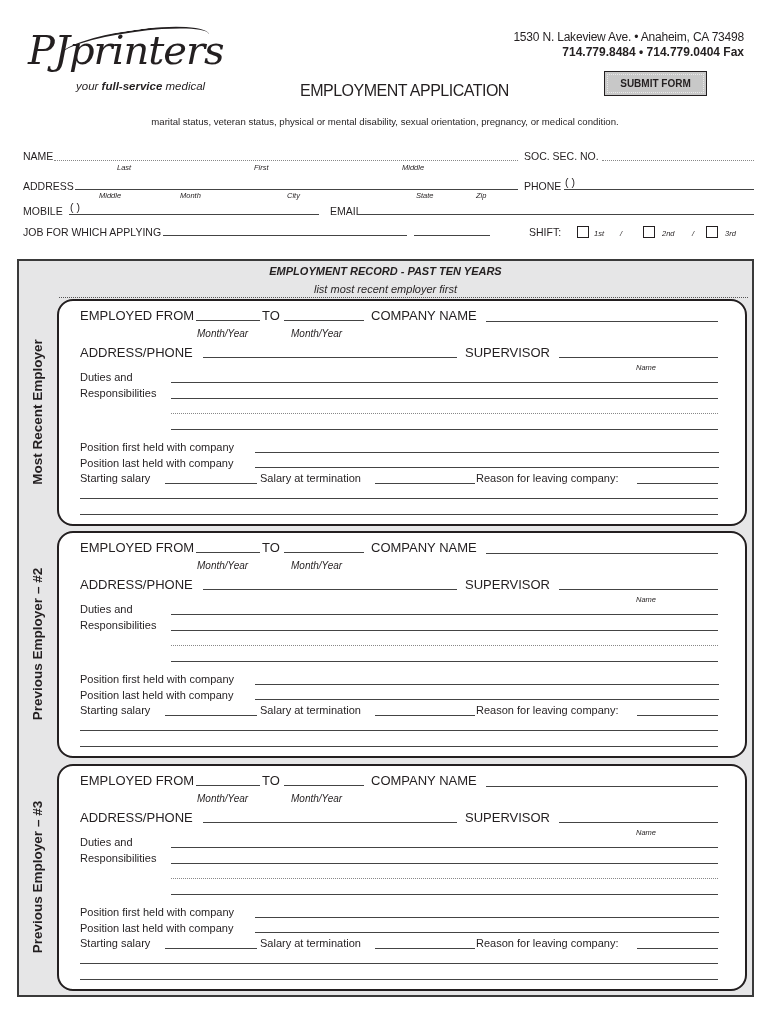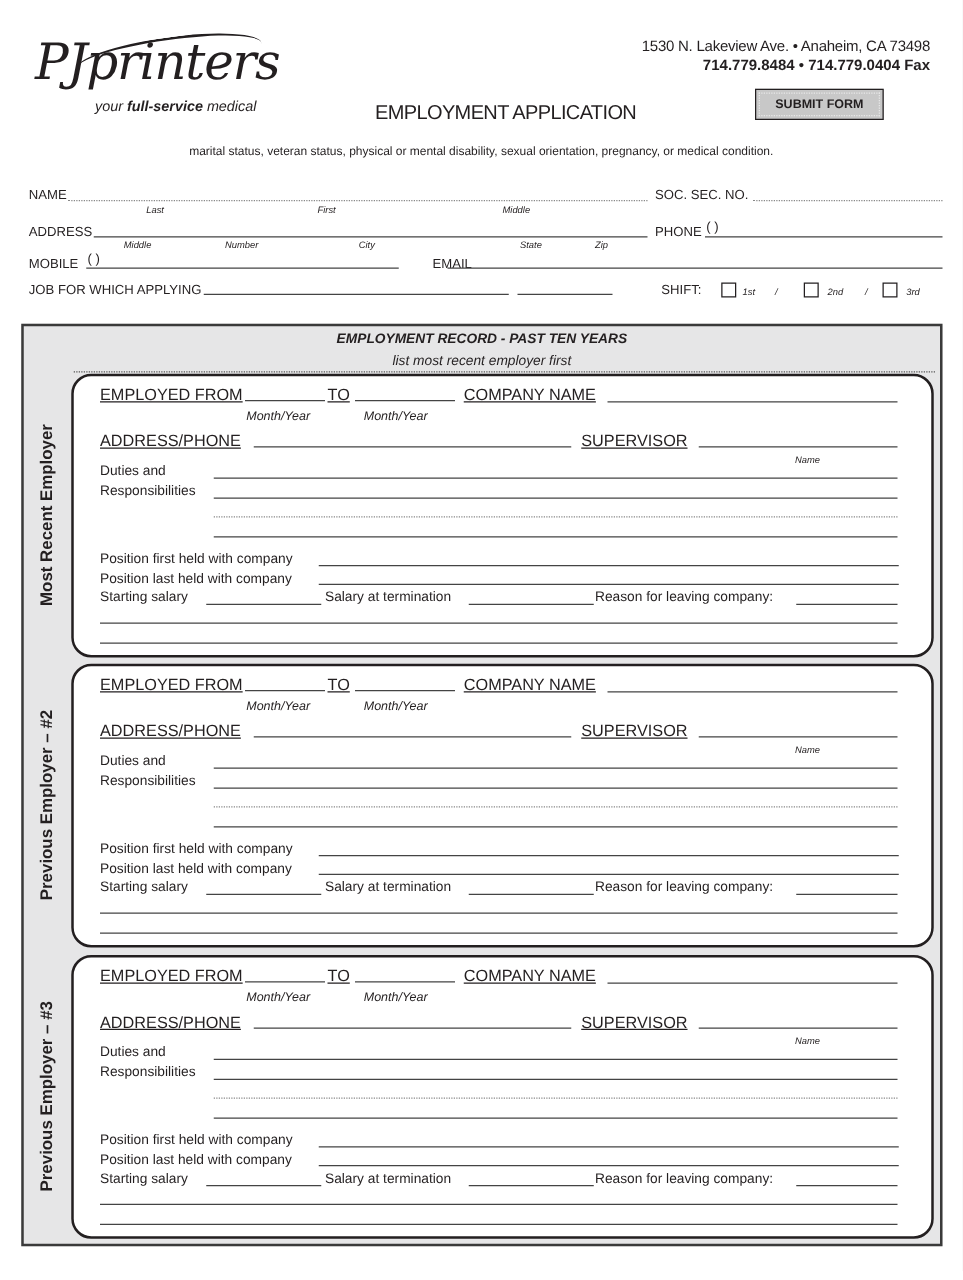--- a/index.html
+++ b/index.html
@@ -20,21 +20,21 @@
   .sub { font-size: 7.5px; font-style: italic; white-space: nowrap; }
   .line { border-bottom: 1px solid #444; height: 1px; }
   .dline { border-bottom: 1px dotted #888; height: 1px; }
   .cb { width: 12px; height: 12px; border: 1.5px solid #231f20; }
   .outer { left: 17px; top: 259px; width: 737px; height: 738px; background: #e6e6e7; border: 2px solid #3a3a3a; }
   .sec-title { left: 17px; width: 737px; top: 265px; text-align: center; font-size: 11px; font-weight: bold; font-style: italic; }
   .sec-sub { left: 17px; width: 737px; top: 283px; text-align: center; font-size: 11px; font-style: italic; }
   .sec-rule { left: 59px; top: 297px; width: 689px; border-top: 1px dotted #555; }
   .card { left: 57px; width: 690px; height: 227px; background: #fff; border: 2.5px solid #231f20; border-radius: 16px; }
   .vlabel { width: 227px; height: 20px; font-size: 13.5px; font-weight: bold; text-align: center; transform: rotate(-90deg); transform-origin: center; line-height: 20px; }
-  .big { font-size: 13px; white-space: nowrap; text-decoration: underline; }
+  .big { font-size: 13px; white-space: nowrap; }
   .mid { font-size: 11px; white-space: nowrap; }
   .field { cursor: text; }
 </style>
 </head>
 <body>
 
 <div class="abs logo-swoosh"></div>
 <div class="abs logo-script">PJprinters</div>
 <div class="abs logo-tag"><span>your </span><b>full-service</b><span> medical</span></div>
 <div class="abs addr1">1530 N. Lakeview Ave. • Anaheim, CA 73498</div>
@@ -50,32 +50,32 @@
 <div class="abs dline field" style="left:54px;top:160px;width:464px;"></div>
 <div class="abs sub" style="left:117px;top:163px;">Last</div>
 <div class="abs sub" style="left:254px;top:163px;">First</div>
 <div class="abs sub" style="left:402px;top:163px;">Middle</div>
 <div class="abs lbl" style="left:524px;top:150px;">SOC. SEC. NO.</div>
 <div class="abs dline field" style="left:602px;top:160px;width:152px;"></div>
 
 <div class="abs lbl" style="left:23px;top:180px;text-align:center;">ADDRESS</div>
 <div class="abs line field" style="left:75px;top:189px;width:443px;"></div>
 <div class="abs sub" style="left:99px;top:191px;">Middle</div>
-<div class="abs sub" style="left:180px;top:191px;">Number</div>
+<div class="abs sub" style="left:180px;top:191px;">Month</div>
 <div class="abs sub" style="left:287px;top:191px;">City</div>
 <div class="abs sub" style="left:416px;top:191px;">State</div>
 <div class="abs sub" style="left:476px;top:191px;">Zip</div>
 <div class="abs lbl" style="left:524px;top:180px;">PHONE</div>
 <div class="abs lbl" style="left:565px;top:176px;">(        )</div>
 <div class="abs line field" style="left:564px;top:189px;width:190px;"></div>
 
 <div class="abs lbl" style="left:23px;top:205px;">MOBILE</div>
 <div class="abs lbl" style="left:70px;top:201px;">(        )</div>
 <div class="abs line field" style="left:69px;top:214px;width:250px;"></div>
-<div class="abs lbl" style="left:330px;top:205px;padding-left:16px;">EMAIL</div>
+<div class="abs lbl" style="left:314px;top:205px;padding-left:16px;">EMAIL</div>
 <div class="abs line field" style="left:358px;top:214px;width:396px;"></div>
 
 <div class="abs lbl" style="left:23px;top:226px;">JOB FOR WHICH APPLYING</div>
 <div class="abs line field" style="left:163px;top:235px;width:244px;"></div>
 <div class="abs line field" style="left:414px;top:235px;width:76px;"></div>
 <div class="abs lbl" style="left:529px;top:226px;">SHIFT:</div>
 <div class="abs cb" style="left:577px;top:226px;"></div>
 <div class="abs sub" style="left:594px;top:229px;">1st</div>
 <div class="abs sub" style="left:620px;top:229px;">/</div>
 <div class="abs cb" style="left:643px;top:226px;"></div>

